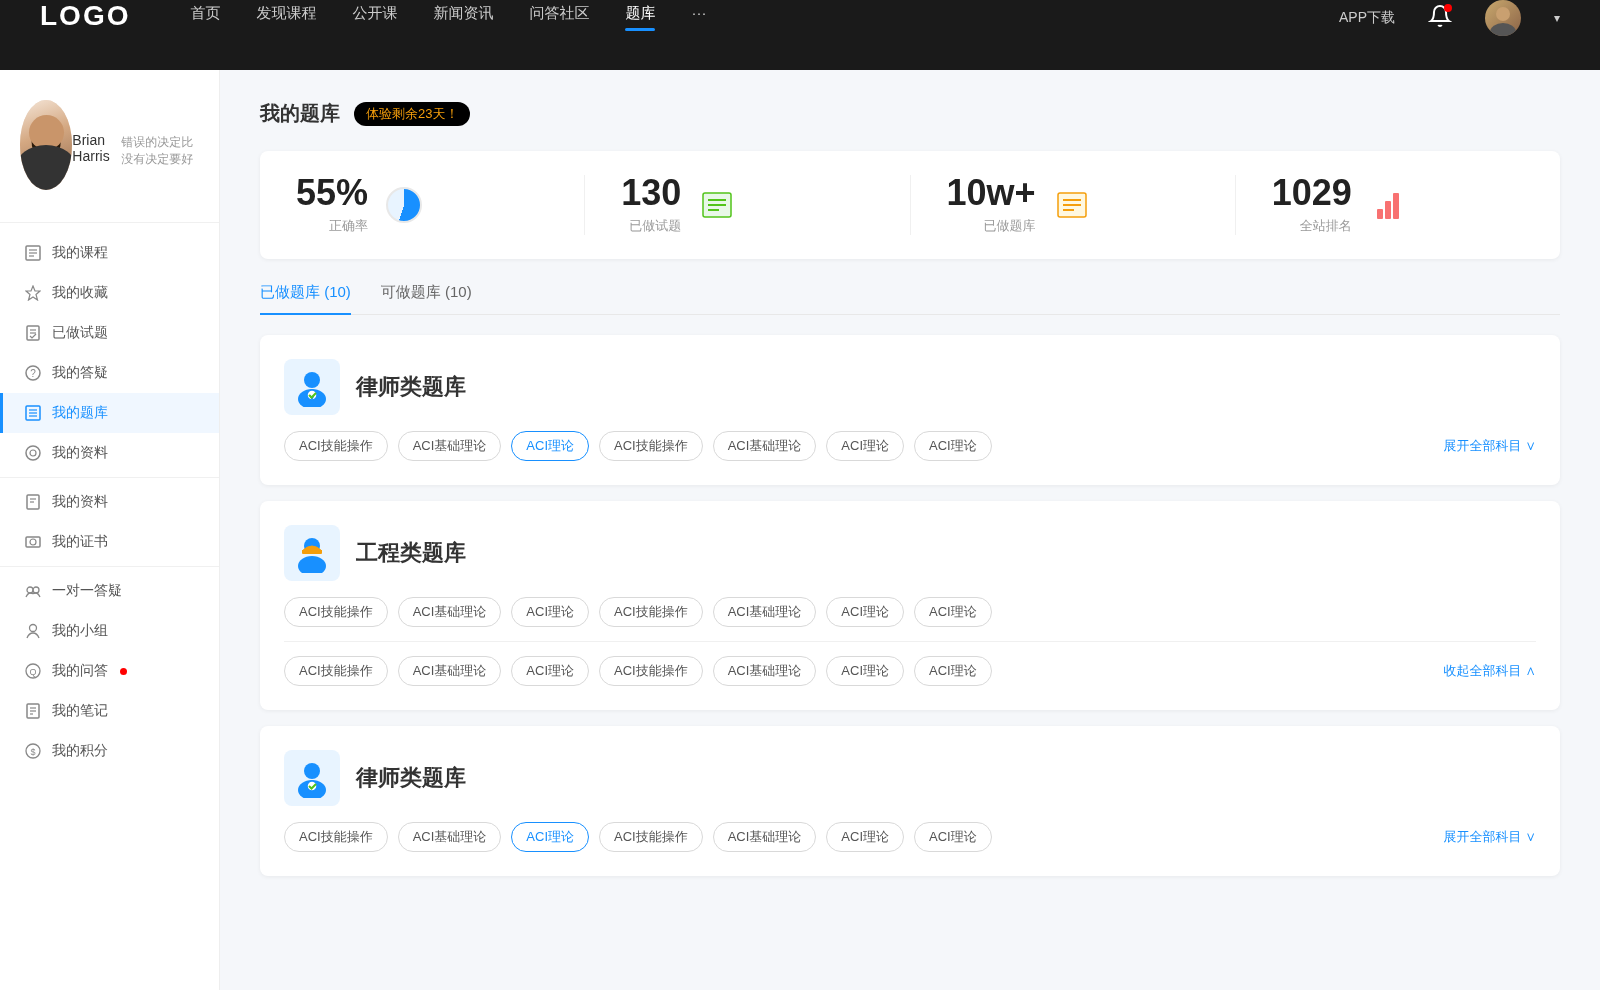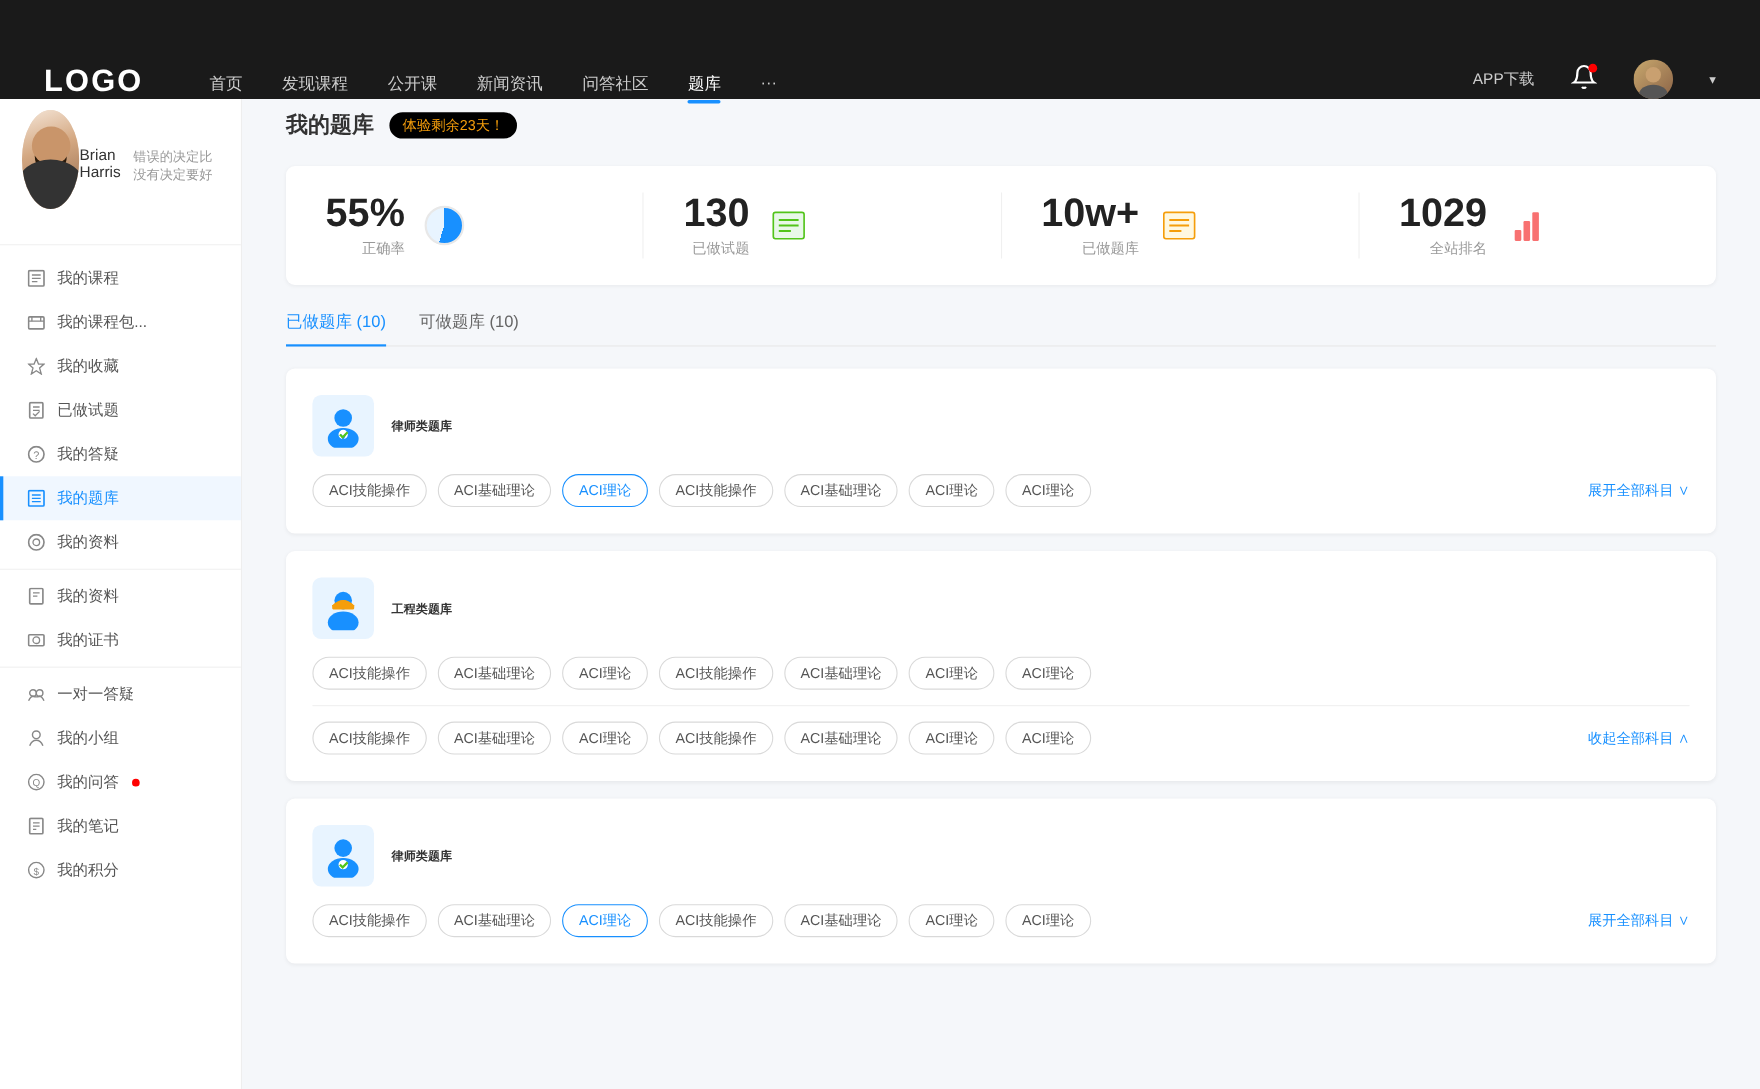--- a/index.html
+++ b/index.html
@@ -1,23 +1,23 @@
 <!DOCTYPE html>
 <html><head>
   <meta charset="utf-8">
   <style>
     * { box-sizing: border-box; margin: 0; padding: 0; }
     body { font-family: 'PingFang SC', 'Microsoft YaHei', sans-serif; background: #f0f2f5; min-height: 990px; }
 
     
     .header {
       background: #1a1a1a;
-      height: 90px;
-      display: flex;
-      align-items: flex-end;
+      height: 70px;
+      display: flex;
+      align-items: flex-start;
       padding: 0 40px;
       position: fixed;
       top: 0; left: 0; right: 0;
       z-index: 100;
     }
     .header-logo {
       color: white;
       font-size: 28px;
       font-weight: bold;
       letter-spacing: 2px;
@@ -299,21 +299,21 @@
       margin-bottom: 16px;
     }
     .bank-icon {
       width: 56px; height: 56px;
       background: #e8f4ff;
       border-radius: 8px;
       display: flex; align-items: center; justify-content: center;
       flex-shrink: 0;
     }
     .bank-title {
-      font-size: 11px;
+      font-size: 22px;
       font-weight: 600;
       color: #333;
     }
     .bank-tags {
       display: flex;
       flex-wrap: wrap;
       gap: 10px;
       align-items: center;
     }
     .bank-tag {
@@ -432,31 +432,20 @@
           <svg width="16" height="16" viewBox="0 0 16 16" fill="none">
               <rect x="1" y="1" width="14" height="14" rx="1" stroke="#888" stroke-width="1.5"></rect>
               <line x1="4" y1="5" x2="12" y2="5" stroke="#888" stroke-width="1.2"></line>
               <line x1="4" y1="8" x2="12" y2="8" stroke="#888" stroke-width="1.2"></line>
               <line x1="4" y1="11" x2="9" y2="11" stroke="#888" stroke-width="1.2"></line>
             </svg>
         </span>
         <span>我的课程</span>
       </div>
 
-      <div class="sidebar-menu-item">
-        <span class="menu-icon">
-          <svg width="16" height="16" viewBox="0 0 16 16" fill="none">
-              <rect x="1" y="3" width="14" height="11" rx="1" stroke="#888" stroke-width="1.5"></rect>
-              <line x1="4" y1="3" x2="4" y2="7" stroke="#888" stroke-width="1.2"></line>
-              <line x1="12" y1="3" x2="12" y2="7" stroke="#888" stroke-width="1.2"></line>
-              <line x1="1" y1="7" x2="15" y2="7" stroke="#888" stroke-width="1.2"></line>
-            </svg>
-        </span>
-        <span>我的课程包...</span>
-      </div>
 
       <div class="sidebar-menu-item">
         <span class="menu-icon">
           <svg width="16" height="16" viewBox="0 0 16 16" fill="none">
               <polygon points="8,1 10,6 15,6 11,9.5 12.5,15 8,12 3.5,15 5,9.5 1,6 6,6" stroke="#888" stroke-width="1.2" fill="none"></polygon>
             </svg>
         </span>
         <span>我的收藏</span>
       </div>
 

